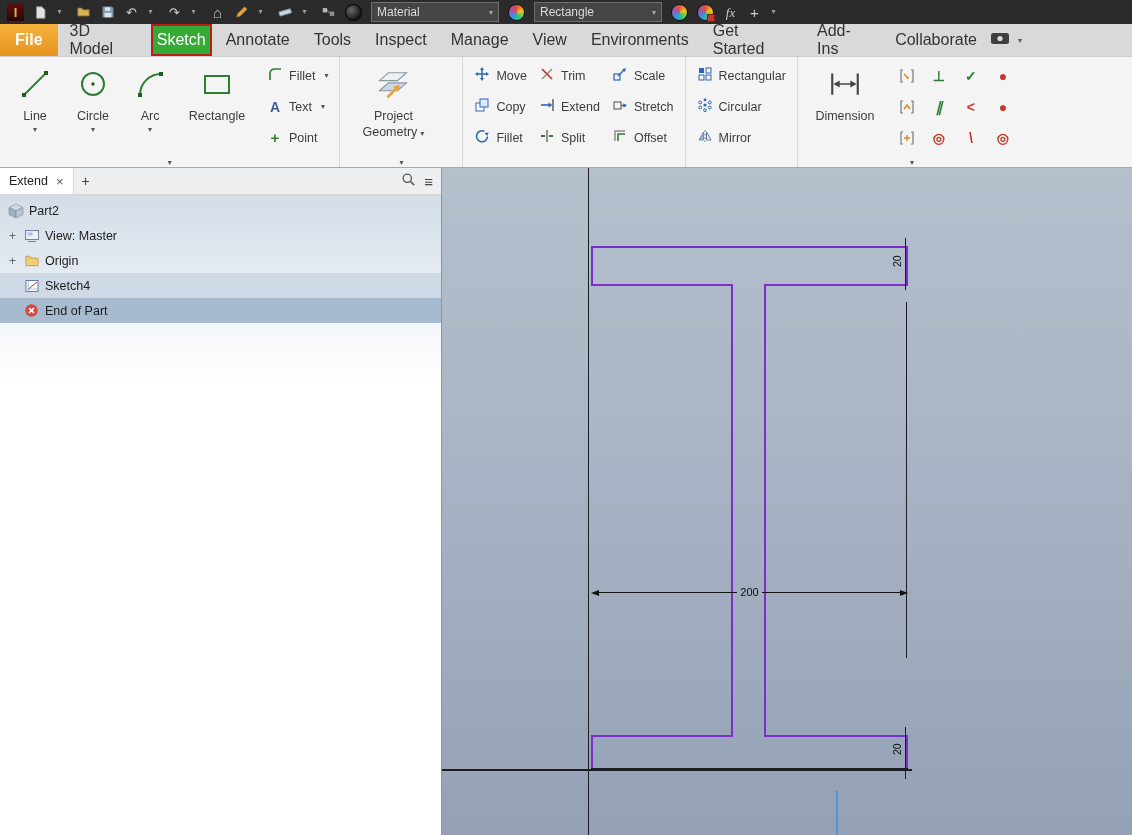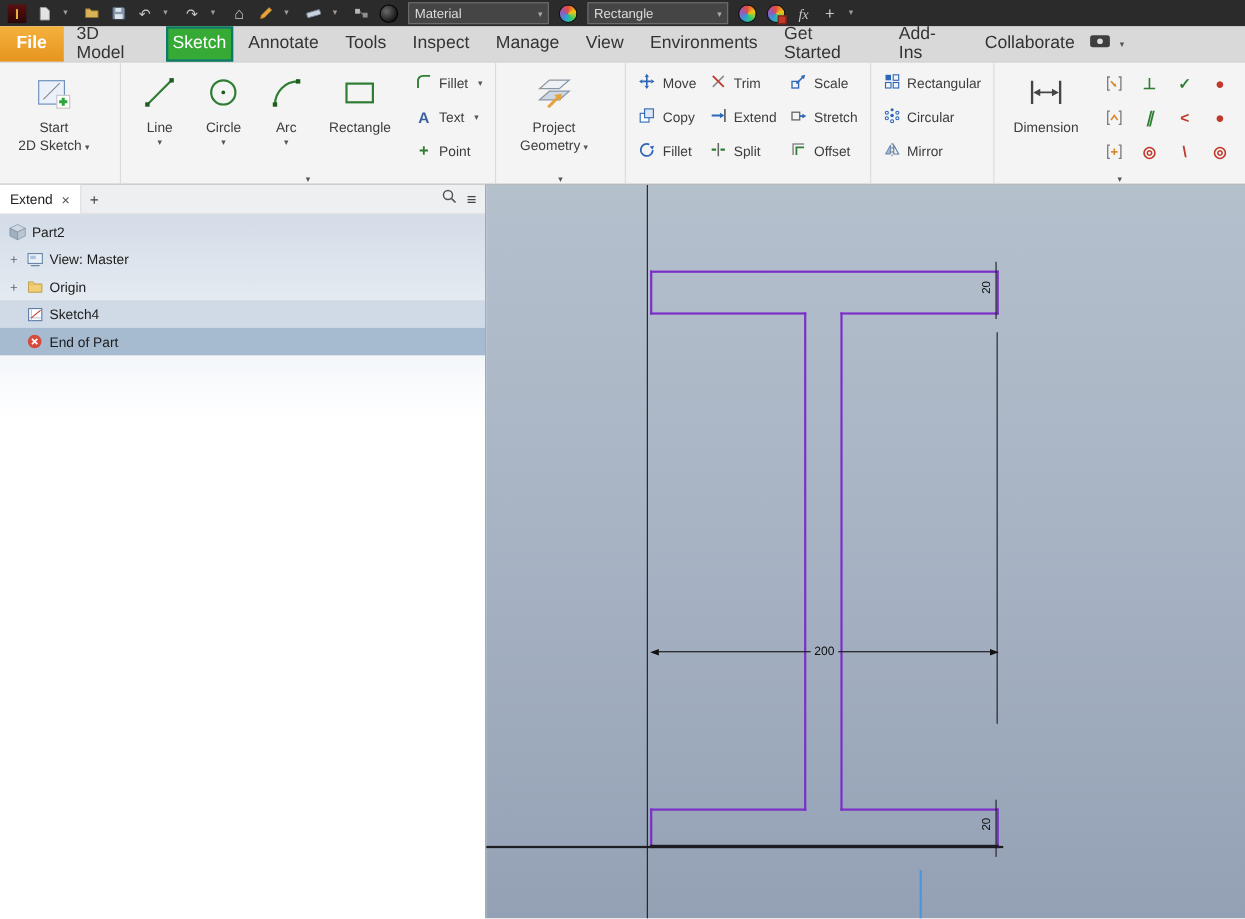--- a/index.html
+++ b/index.html
@@ -16,21 +16,21 @@
   .ball{width:15px;height:15px;border-radius:50%;background:conic-gradient(#e74c3c,#f1c40f,#2ecc71,#3498db,#9b59b6,#e74c3c);border:1px solid #111;}
   .ball.lock{position:relative;}
   .ball.lock::after{content:"";position:absolute;right:-2px;bottom:-2px;width:6px;height:6px;background:#c0392b;border:1px solid #7a1f16;}
   .wheel{width:15px;height:15px;border-radius:50%;background:radial-gradient(circle at 35% 35%,#6a6a6a,#191919 70%);border:1px solid #000;}
   .fx{font-style:italic;font-family:"Liberation Serif",serif;color:#c9c9c9;font-size:13px;}
 
   
   .tabrow{height:32px;background:#d9d9d9;display:flex;align-items:stretch;border-bottom:1px solid #cfcfcf;}
   .tab{display:flex;align-items:center;padding:0 12px;font-size:16px;color:#333;cursor:default;}
   .tab-file{background:linear-gradient(#f5b13d,#e6951f);color:#fff;font-weight:bold;padding:0 15px;}
-  .tab-sketch{background:#35ab35;border:2px solid #0f766e;color:#fff;margin:0 2px;padding:0 4px;}
+  .tab-sketch{background:#35ab35;border:2px solid #b91c1c;color:#fff;margin:0 2px;padding:0 4px;}
   .tabrow-right{margin-left:auto;display:flex;align-items:center;gap:4px;padding-right:110px;}
 
   
   .ribbon{height:110px;background:#f4f4f4;border-bottom:1px solid #a9a9a9;display:flex;overflow:hidden;flex:0 0 auto;}
   .panel{display:flex;padding:3px 7px 2px;border-right:1px solid #dadada;position:relative;align-items:flex-start;}
   .bigbtn{display:flex;flex-direction:column;align-items:center;width:74px;padding-top:3px;}
   .bigbtn .bicon{height:42px;display:flex;align-items:center;}
   .blabel{font-size:12.5px;color:#3d3d3d;text-align:center;line-height:1.3;margin-top:3px;white-space:nowrap;}
   .bcaret{font-size:8px;color:#555;line-height:1;margin-top:2px;}
   .inline-caret{font-size:8px;color:#555;margin-left:3px;}
@@ -170,36 +170,20 @@
             <rect x="1" y="3" width="18" height="11" rx="2.5" fill="#3f3f3f"></rect>
             <circle cx="10" cy="8.5" r="2.6" fill="#ddd"></circle>
           </svg>
       </span>
       <span class="inline-caret">▾</span>
     </div>
   </div>
 
   <div class="ribbon">
 
-    <div class="panel" style="width:99px;">
-      <div class="bigbtn" style="width:84px;">
-        <span class="bicon">
-          <svg width="34" height="34" viewBox="0 0 32 32">
-              <rect x="3" y="6" width="22" height="20" fill="#eaf1fa" stroke="#6b8fbc"></rect>
-              <path d="M7 22 L21 8" stroke="#8a8a8a"></path>
-              <rect x="18.5" y="18.5" width="11" height="11" fill="#fff" stroke="#c5c5c5"></rect>
-              <path d="M24 20.5 v7 M20.5 24 h7" stroke="#2aa73a" stroke-width="2.6"></path>
-            </svg>
-        </span>
-        <span class="blabel">Start</span>
-        <span class="blabel" style="margin-top:0;">
-          <span>2D Sketch</span><span class="inline-caret">▾</span>
-        </span>
-      </div>
-    </div>
 
     <div class="panel">
       <div class="bigbtn" style="width:56px;">
         <span class="bicon">
           <svg width="32" height="32" viewBox="0 0 32 32">
               <path d="M5 27 L27 5" stroke="#2e7d32" stroke-width="2"></path>
               <rect x="3" y="25" width="4" height="4" fill="#1b5e20"></rect>
               <rect x="25" y="3" width="4" height="4" fill="#1b5e20"></rect>
             </svg>
         </span>

